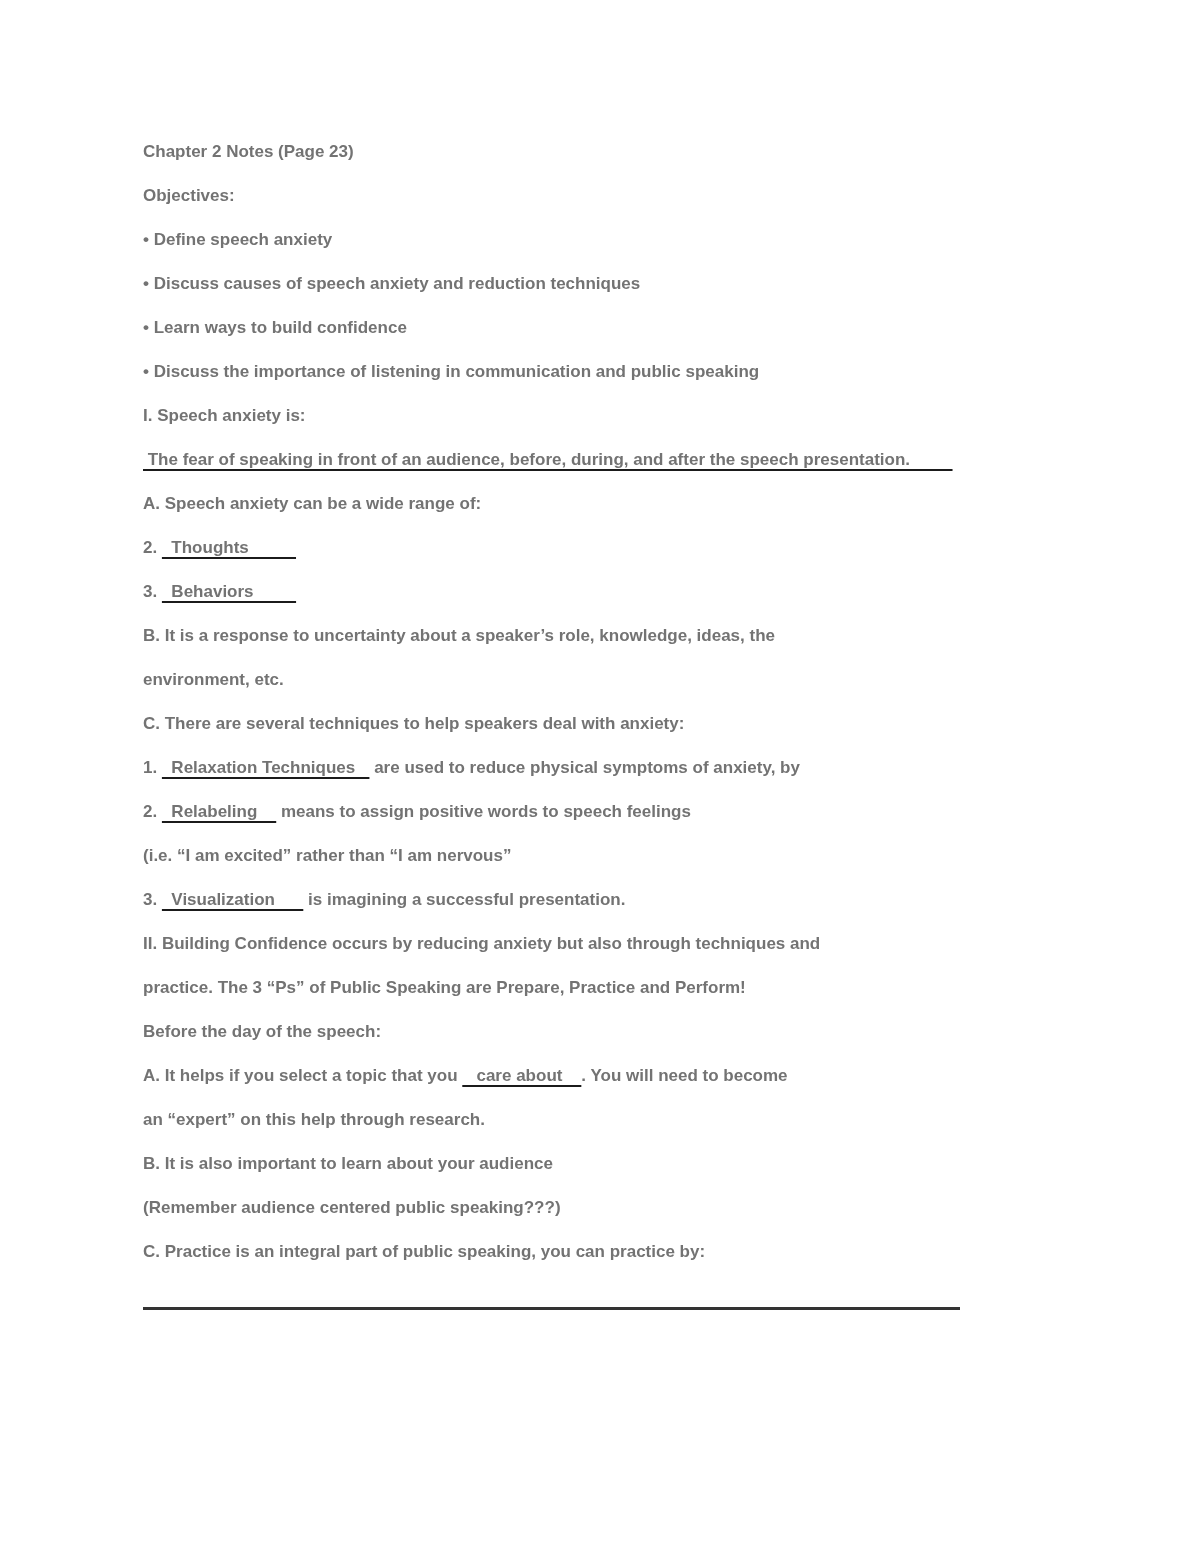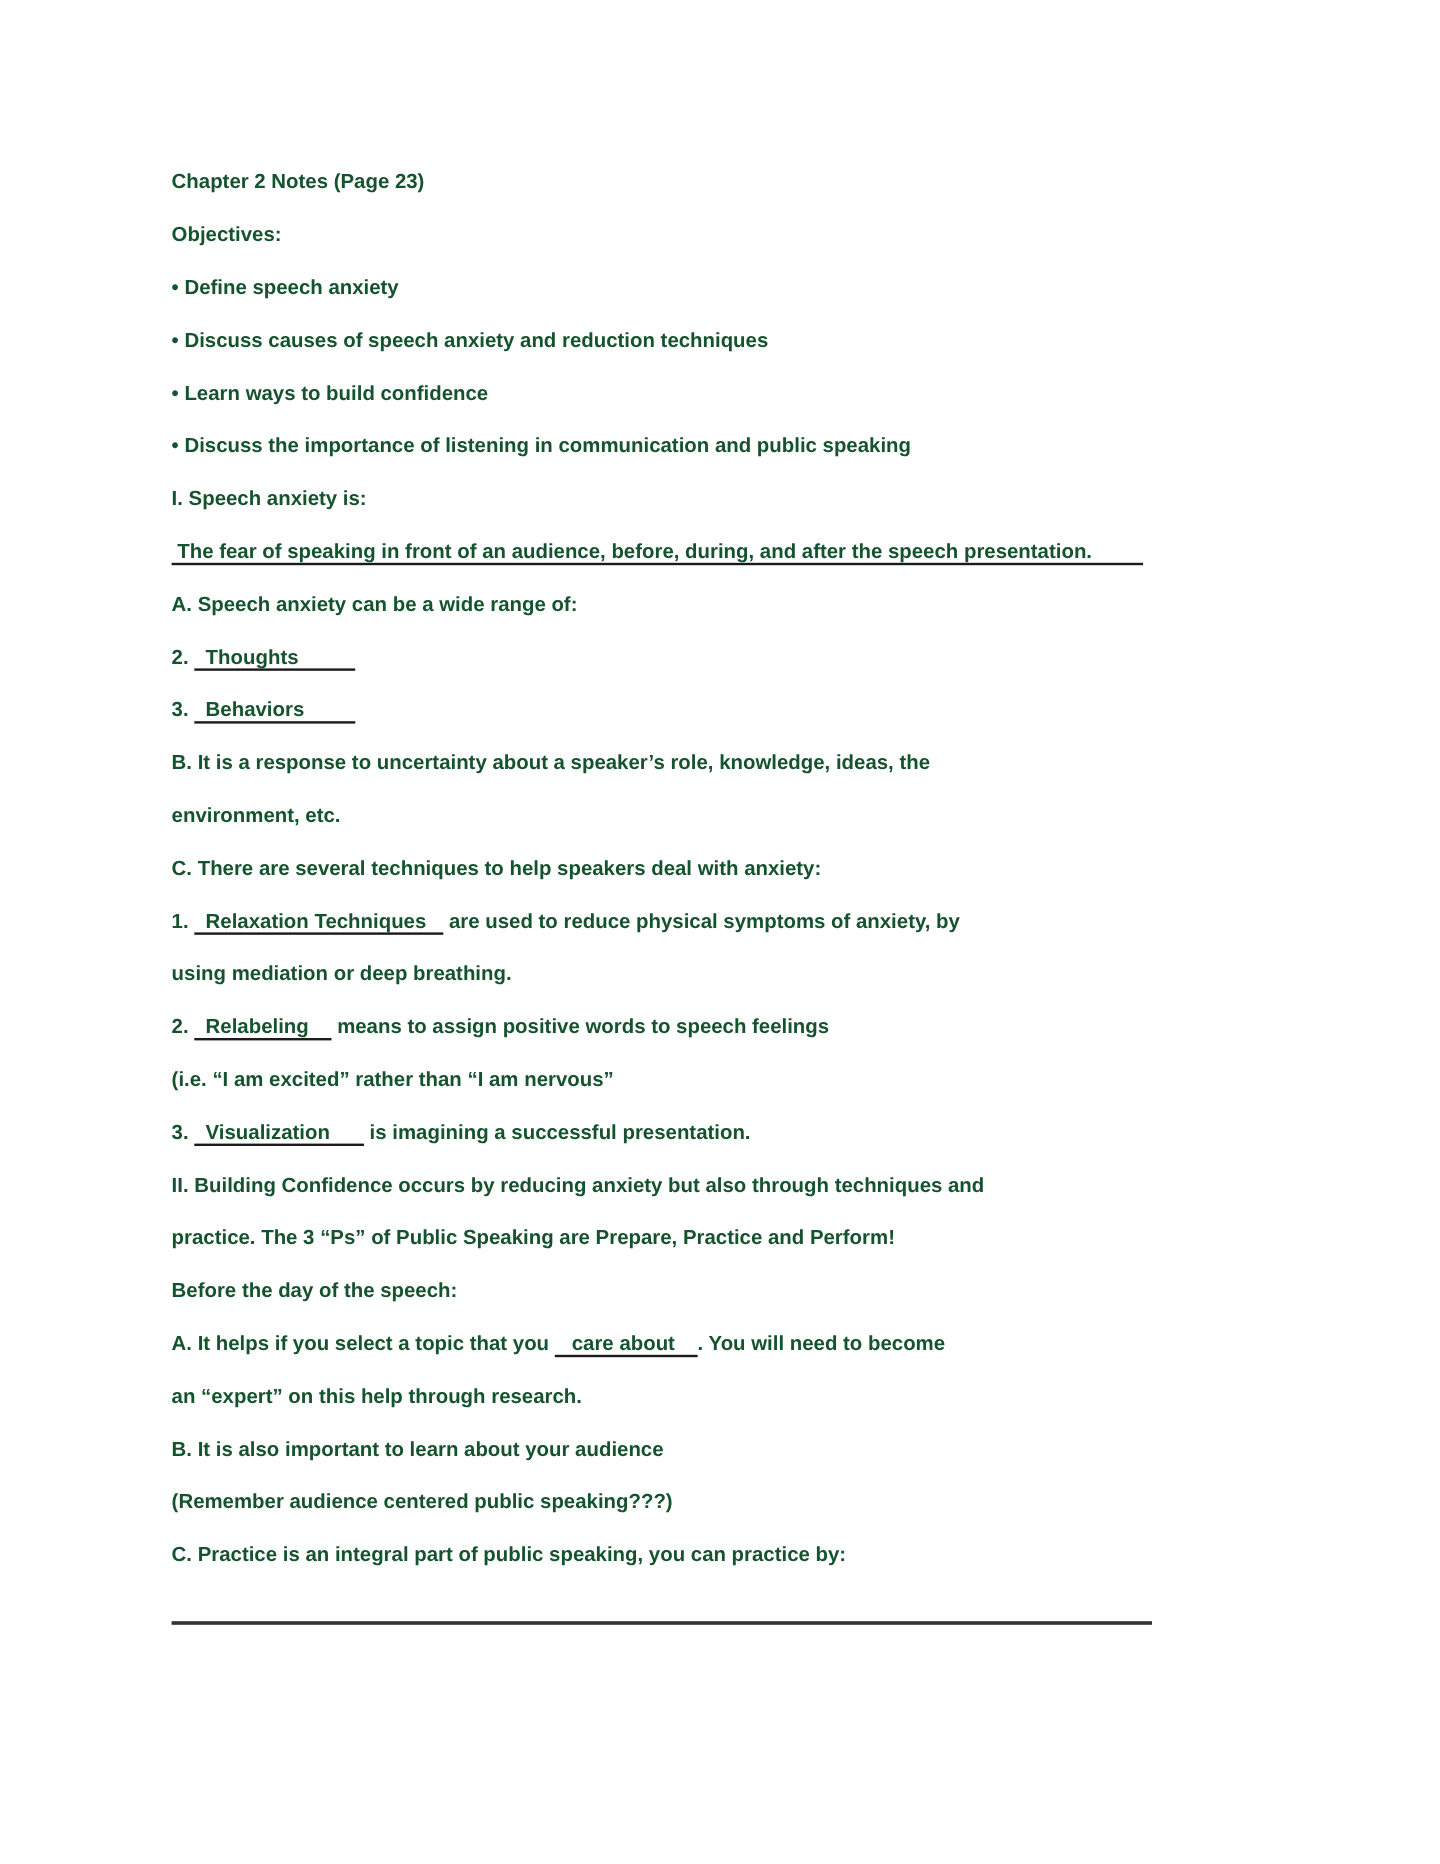--- a/index.html
+++ b/index.html
@@ -10,21 +10,21 @@
   .page {
     position: relative;
     width: 960px;
     height: 1553px;
     background: #ffffff;
     box-sizing: border-box;
     padding: 141px 147px 0 143px;
     font-family: "Liberation Sans", sans-serif;
     font-weight: 700;
     font-size: 17px;
-    color: #14532d;
+    color: #737373;
     overflow: hidden;
   }
   .line {
     margin: 0 0 22px 0;
     line-height: 22px;
     min-height: 22px;
     white-space: pre;
   }
   .run {
     text-decoration: none;
@@ -53,21 +53,20 @@
       <p class="line"><span class="run">• Discuss the importance of listening in communication and public speaking</span></p>
       <p class="line"><span class="run">I. Speech anxiety is:</span></p>
       <p class="line"><span class="blank"> The fear of speaking in front of an audience, before, during, and after the speech presentation.         </span></p>
       <p class="line"><span class="run">A. Speech anxiety can be a wide range of:</span></p>
       <p class="line"><span class="run">2. </span><span class="blank">  Thoughts          </span></p>
       <p class="line"><span class="run">3. </span><span class="blank">  Behaviors         </span></p>
       <p class="line"><span class="run">B. It is a response to uncertainty about a speaker’s role, knowledge, ideas, the</span></p>
       <p class="line"><span class="run">environment, etc.</span></p>
       <p class="line"><span class="run">C. There are several techniques to help speakers deal with anxiety:</span></p>
       <p class="line"><span class="run">1. </span><span class="blank">  Relaxation Techniques   </span><span class="run"> are used to reduce physical symptoms of anxiety, by</span></p>
-      <p class="line"><span class="run">using mediation or deep breathing.</span></p>
       <p class="line"><span class="run">2. </span><span class="blank">  Relabeling    </span><span class="run"> means to assign positive words to speech feelings</span></p>
       <p class="line"><span class="run">(i.e. “I am excited” rather than “I am nervous”</span></p>
       <p class="line"><span class="run">3. </span><span class="blank">  Visualization      </span><span class="run"> is imagining a successful presentation.</span></p>
       <p class="line"><span class="run">II. Building Confidence occurs by reducing anxiety but also through techniques and</span></p>
       <p class="line"><span class="run">practice. The 3 “Ps” of Public Speaking are Prepare, Practice and Perform!</span></p>
       <p class="line"><span class="run">Before the day of the speech:</span></p>
       <p class="line"><span class="run">A. It helps if you select a topic that you </span><span class="blank">   care about    </span><span class="run">. You will need to become</span></p>
       <p class="line"><span class="run">an “expert” on this help through research.</span></p>
       <p class="line"><span class="run">B. It is also important to learn about your audience</span></p>
       <p class="line"><span class="run">(Remember audience centered public speaking???)</span></p>

